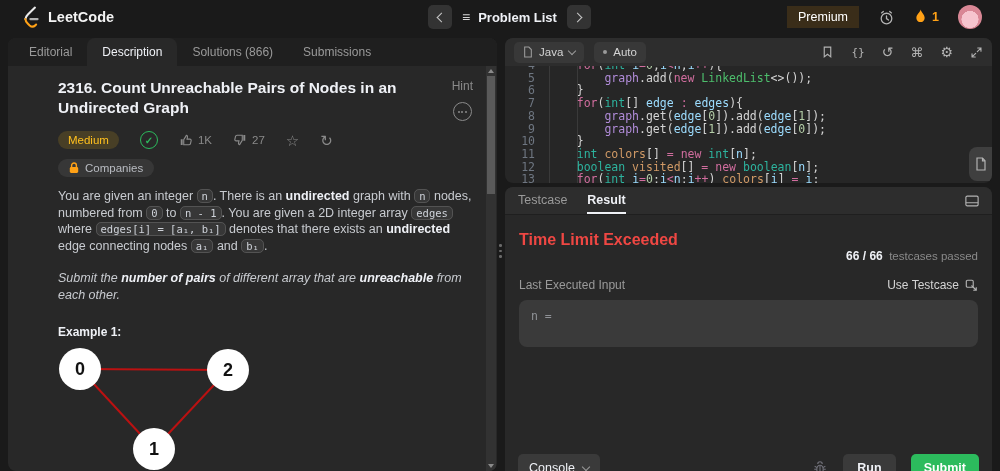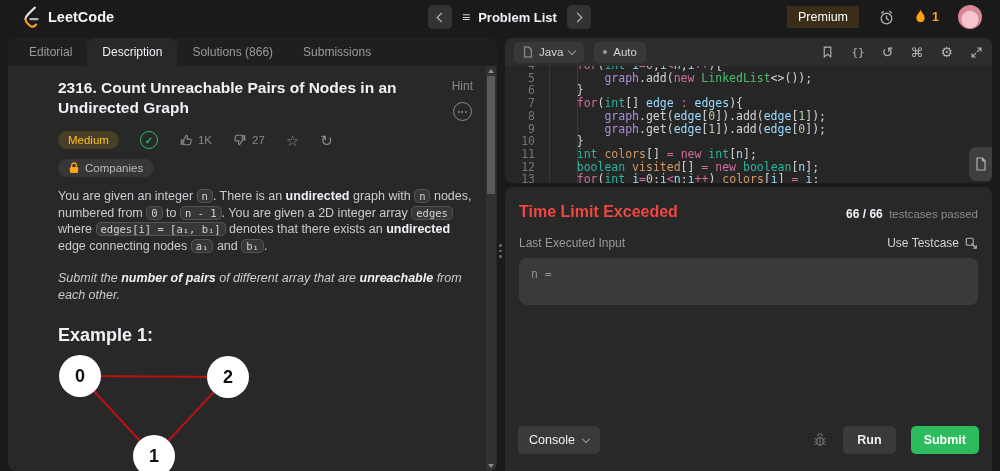--- a/index.html
+++ b/index.html
@@ -43,21 +43,21 @@
   .glyph-ic{color:#8a8a8a;font-size:15px;line-height:1;cursor:pointer;}
   .companies-row{margin-top:9px;}
   .pill{display:inline-flex;align-items:flex-start;gap:6px;background:#373737;border-radius:20px;padding:3px 11px;font-size:11.5px;color:#b9bcc2;cursor:pointer;}
   .desc{margin-top:10px;font-size:12.5px;line-height:16.5px;color:#c8cbd0;}
   .desc-2{margin-top:16px;font-size:12.5px;line-height:16.5px;color:#c8cbd0;}
   .seg-b{font-weight:700;color:#eff1f6;}
   .seg-i{font-style:italic;}
   .seg-bi{font-style:italic;font-weight:700;color:#eff1f6;}
   .seg-c{font-family:"DejaVu Sans Mono",monospace;font-size:10.5px;background:rgba(255,255,255,.07);
          border:1px solid rgba(255,255,255,.14);border-radius:5px;padding:0 4px;color:#cfd3da;white-space:nowrap;}
-  .ex-head{margin-top:22px;font-size:18px;font-weight:700;color:#eff1f6;}
+  .ex-head{margin-top:22px;font-size:12px;font-weight:700;color:#eff1f6;}
   .graph-wrap{margin-top:4px;}
   
   .sb{position:absolute;right:1px;top:28px;bottom:0;width:10px;background:#323232;}
   .sb-thumb{position:absolute;left:1px;top:10px;width:8px;height:118px;background:#5a5a5a;}
   .tri-up{position:absolute;left:2px;top:3px;width:0;height:0;border-left:3px solid transparent;border-right:3px solid transparent;border-bottom:4px solid #8a8a8a;}
   .tri-down{position:absolute;left:2px;bottom:3px;width:0;height:0;border-left:3px solid transparent;border-right:3px solid transparent;border-top:4px solid #8a8a8a;}
   
   .panel-editor{position:absolute;left:505px;top:38px;width:487px;height:145px;border-radius:8px;background:#262626;overflow:hidden;}
   .editor-toolbar{height:28px;background:#2d2d2d;display:flex;align-items:center;padding:0 9px;gap:10px;}
   .tool-btn{display:flex;align-items:center;gap:6px;background:#383838;border-radius:5px;height:21px;padding:0 9px;font-size:11.5px;color:#d4d4d4;cursor:pointer;}
@@ -70,21 +70,21 @@
   .ct{margin-left:14px;}
   .guide{position:absolute;top:0;bottom:0;width:1px;background:#3a3a3a;}
   .note-tab{position:absolute;right:0;top:109px;width:23px;height:34px;background:#3f3f3f;border-radius:8px 0 0 8px;display:flex;align-items:center;justify-content:center;cursor:pointer;}
   
   .panel-result{position:absolute;left:505px;top:187px;width:487px;height:284px;border-radius:8px 8px 0 0;background:#282828;overflow:hidden;}
   .result-header{height:27px;background:#2d2d2d;display:flex;align-items:stretch;padding:0 13px;gap:20px;border-bottom:1px solid #1f1f1f;}
   .rtab{display:flex;align-items:center;font-size:12.5px;color:#9a9a9a;cursor:pointer;border-bottom:2px solid transparent;}
   .rtab.active{color:#eff1f6;font-weight:700;border-bottom:2px solid #eff1f6;}
   .rh-right{margin-left:auto;display:flex;align-items:center;}
   .result-body{position:relative;height:256px;padding:0 14px;}
-  .status-row{display:flex;align-items:flex-end;margin-top:16px;}
+  .status-row{display:flex;align-items:flex-start;margin-top:16px;flex-direction:column;}
   .status{font-size:16px;font-weight:700;color:#ef4743;}
   .passed{margin-left:auto;font-size:11.5px;color:#8a8a8a;}
   .passed b{color:#eff1f6;font-size:12px;}
   .label-row{display:flex;align-items:center;margin-top:15px;}
   .lei{font-size:12px;color:#9a9a9a;}
   .use-tc{margin-left:auto;display:flex;align-items:center;gap:6px;font-size:12px;color:#d4d4d4;cursor:pointer;}
   .input-box{margin-top:8px;background:#3a3a3a;border-radius:8px;height:38px;padding:9px 12px 0;
              font-family:"DejaVu Sans Mono",monospace;font-size:11.5px;color:#8f9297;cursor:text;}
   .console-bar{position:absolute;left:13px;right:13px;bottom:5px;height:28px;display:flex;align-items:center;}
   .console-btn{display:flex;align-items:center;gap:8px;background:#3a3a3a;border-radius:5px;height:28px;padding:0 11px;font-size:12.5px;color:#eff1f6;cursor:pointer;}
@@ -261,20 +261,30 @@
     </div>
     <div class="note-tab">
       <svg width="12" height="14" viewBox="0 0 12 14">
         <path d="M2 1 h5.5 l2.5 2.8 V13 H2 z" fill="none" stroke="#b3b3b3" stroke-width="1.2"></path>
         <path d="M7.5 1 v2.8 h2.5" fill="none" stroke="#b3b3b3" stroke-width="1.2"></path>
       </svg>
     </div>
   </div>
 
   <div class="panel-result">
+    <div class="result-header">
+      <div class="rtab">Testcase</div>
+      <div class="rtab active">Result</div>
+      <div class="rh-right">
+        <svg width="14" height="12" viewBox="0 0 16 13">
+          <rect x="1" y="1" width="14" height="11" rx="1.5" fill="none" stroke="#b3b3b3" stroke-width="1.3"></rect>
+          <path d="M1 8.5 H15" stroke="#b3b3b3" stroke-width="1.3"></path>
+        </svg>
+      </div>
+    </div>
 
     <div class="result-body">
       <div class="status-row">
         <span class="status">Time Limit Exceeded</span>
         <span class="passed"><b>66 / 66</b>&nbsp;&nbsp;<span>testcases passed</span></span>
       </div>
       <div class="label-row">
         <span class="lei">Last Executed Input</span>
         <span class="use-tc">
           <span>Use Testcase</span>

